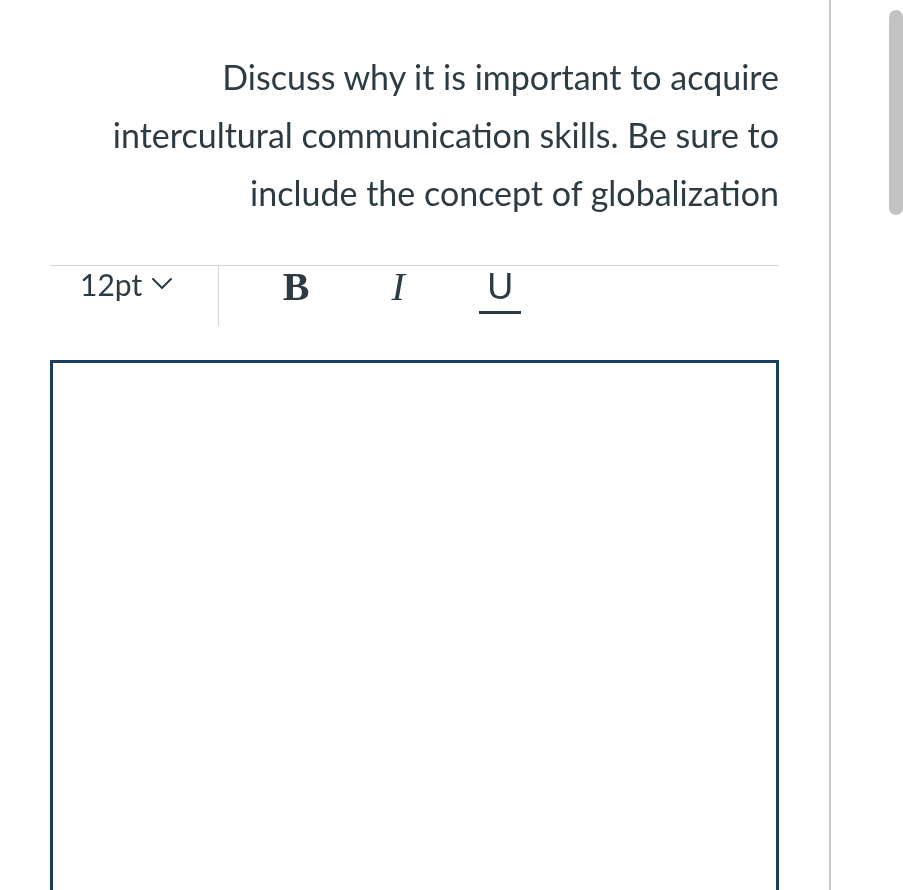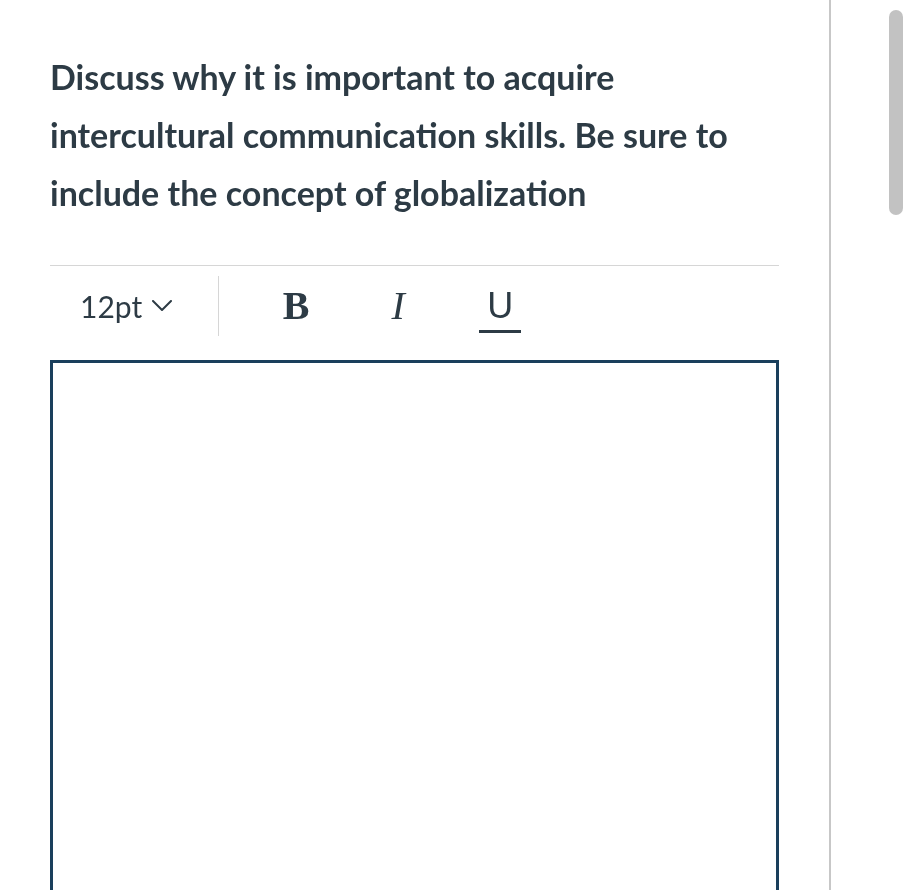--- a/index.html
+++ b/index.html
@@ -23,31 +23,32 @@
       height: 890px;
       border-right: 2px solid #c7c7c7;
     }
     .content {
       padding: 48px 50px 0 50px;
     }
     .prompt-text {
       font-size: 34px;
       line-height: 1.7;
       color: #2d3b45;
-      font-weight: 700;
+      font-weight: 400;
       margin-bottom: 44px;
+      text-align: right;
     }
     .toolbar-divider {
       border: none;
       border-top: 1px solid #d6d6d6;
       margin-bottom: 0;
     }
     .toolbar {
       display: flex;
-      align-items: center;
+      align-items: flex-start;
       height: 80px;
       padding-left: 30px;
     }
     .dropdown {
       display: inline-flex;
       align-items: center;
       font-size: 30px;
       color: #2d3b45;
       cursor: pointer;
       margin-right: 36px;

